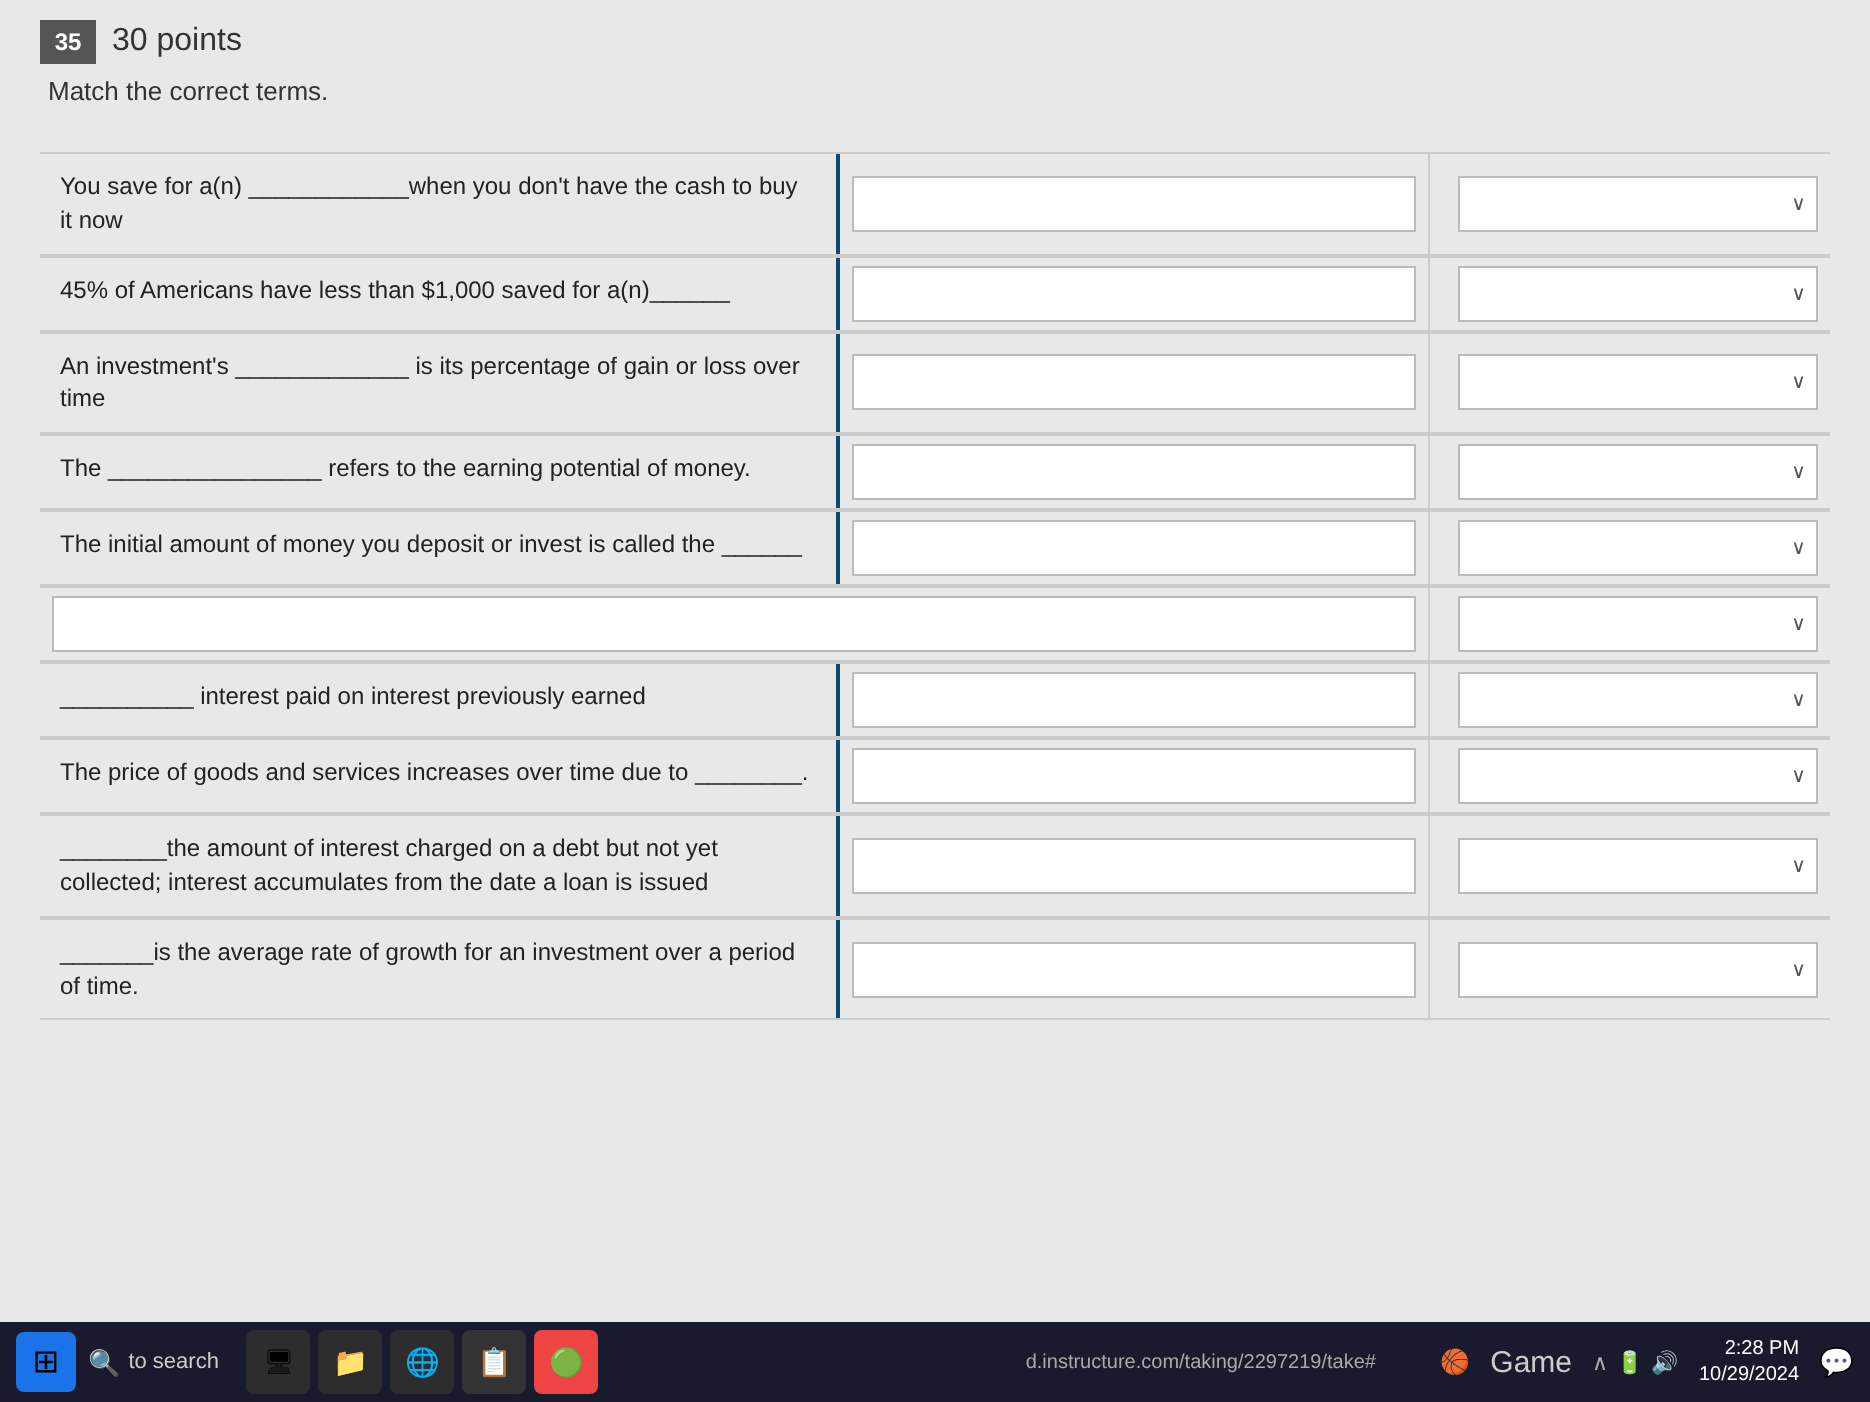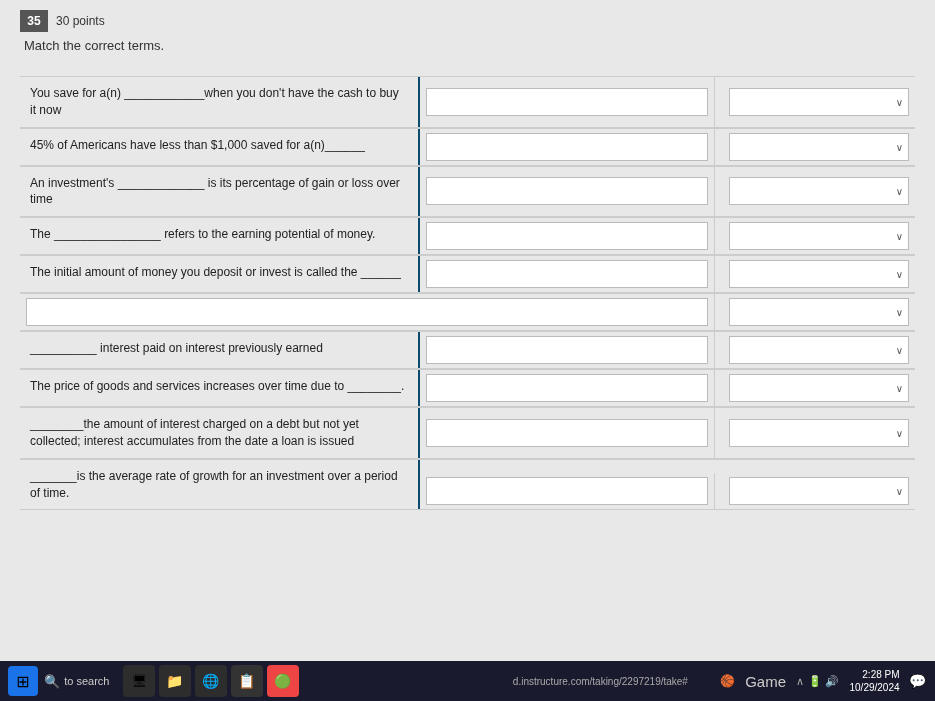--- a/index.html
+++ b/index.html
@@ -47,21 +47,21 @@
       width: 28px;
       height: 22px;
       display: flex;
       align-items: center;
       justify-content: center;
       font-size: 12px;
       font-weight: bold;
     }
 
     .points-label {
-      font-size: 12px;
+      font-size: 16px;
       color: #333;
     }
 
     .instructions {
       font-size: 13px;
       color: #333;
       margin-bottom: 23px;
       margin-left: 4px;
     }
 
@@ -312,21 +312,21 @@
         </div>
         <div class="match-row" style="border-top: 1px solid rgb(204, 204, 204);">
           <div class="match-left">________the amount of interest charged on a debt but not yet collected; interest accumulates from the date a loan is issued</div>
           <div class="match-right">
             <input type="text" class="match-input-box" style="">
           </div>
           <div class="dropdown-area">
             <div class="dropdown-wrapper"><select class="dropdown-select"><option value=""></option><option value="Principal">Principal</option><option value="Interest">Interest</option><option value="Compound Interest">Compound Interest</option><option value="Simple Interest">Simple Interest</option><option value="Inflation">Inflation</option><option value="Rate of Return">Rate of Return</option><option value="Time Value of Money">Time Value of Money</option><option value="Emergency Fund">Emergency Fund</option><option value="Deferred">Deferred</option><option value="Promotional">Promotional</option></select></div>
           </div>
         </div>
-        <div class="match-row" style="border-top: 1px solid rgb(204, 204, 204); align-items: flex-end;">
+        <div class="match-row" style="border-top: 1px solid rgb(204, 204, 204);">
           <div class="match-left">_______is the average rate of growth for an investment over a period of time.</div>
           <div class="match-right">
             <input type="text" class="match-input-box" style="">
           </div>
           <div class="dropdown-area">
             <div class="dropdown-wrapper"><select class="dropdown-select"><option value=""></option><option value="Principal">Principal</option><option value="Interest">Interest</option><option value="Compound Interest">Compound Interest</option><option value="Simple Interest">Simple Interest</option><option value="Inflation">Inflation</option><option value="Rate of Return">Rate of Return</option><option value="Time Value of Money">Time Value of Money</option><option value="Emergency Fund">Emergency Fund</option><option value="Deferred">Deferred</option><option value="Promotional">Promotional</option></select></div>
           </div>
         </div>
       </div>
 

